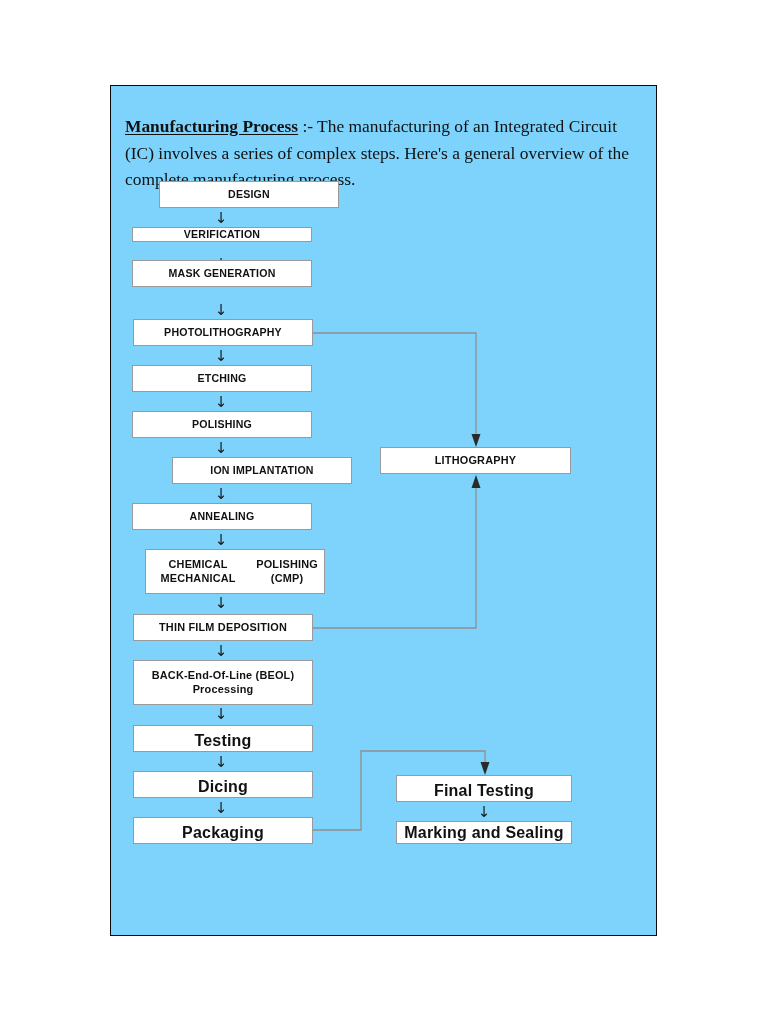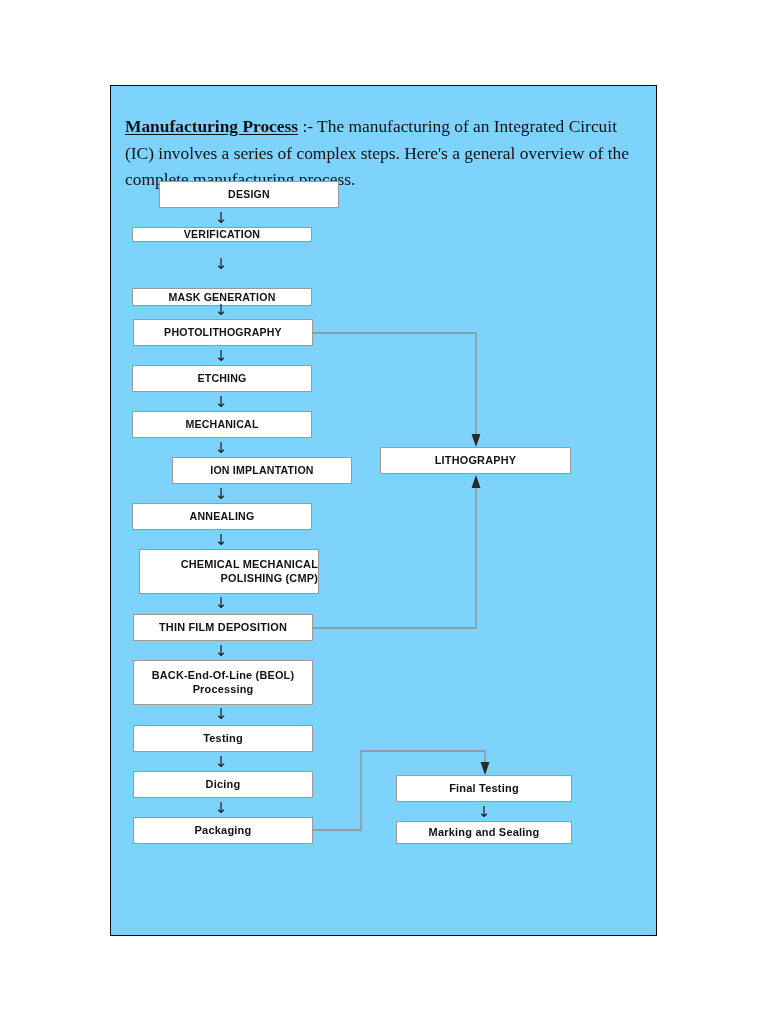--- a/index.html
+++ b/index.html
@@ -64,21 +64,21 @@
     font-weight: bold;
     display: flex;
     align-items: center;
     justify-content: center;
     text-align: center;
     letter-spacing: 0.2px;
     line-height: 1.22;
     z-index: 3;
   }
   .node.upper { font-size: 10.6px; }
-  .node.mixed { font-size: 11px; }
+  .node.mixed { font-size: 16px; align-items: flex-end; }
   .node.two-line { font-size: 10.9px; }
   .node.lith { font-size: 10.9px; }
 
   
   .arrow-down {
     position: absolute;
     width: 20px;
     text-align: center;
     font-family: "DejaVu Sans", sans-serif;
     font-size: 15px;
@@ -125,51 +125,51 @@
     <div class="node upper" style="left:20px; top:95px; width:180px; height:27px;margin-left:28px;">
         <span>DESIGN</span>
       </div>
     <div class="arrow-down" style="left:100px; top:125px;">↓</div>
 
     <div class="node upper" style="left:21px; top:141px; width:180px; height:15px;">
         <span>VERIFICATION</span>
       </div>
     <div class="arrow-down" style="left:100px; top:171px;">↓</div>
 
-    <div class="node upper" style="left:21px; top:202px; width:180px; height:18px;">
+    <div class="node upper" style="left:21px; top:174px; width:180px; height:27px;">
         <span>MASK  GENERATION</span>
       </div>
     <div class="arrow-down" style="left:100px; top:217px;">↓</div>
 
     <div class="node upper" style="left:22px; top:233px; width:180px; height:27px;">
         <span>PHOTOLITHOGRAPHY</span>
       </div>
     <div class="arrow-down" style="left:100px; top:263px;">↓</div>
 
     <div class="node upper" style="left:21px; top:279px; width:180px; height:27px;">
         <span>ETCHING</span>
       </div>
     <div class="arrow-down" style="left:100px; top:309px;">↓</div>
 
     <div class="node upper" style="left:21px; top:325px; width:180px; height:27px;">
-        <span>MECHANICAL</span>
+        <span>POLISHING</span>
       </div>
     <div class="arrow-down" style="left:100px; top:355px;">↓</div>
 
     <div class="node upper" style="left:21px; top:371px; width:180px; height:27px;margin-left:40px;">
         <span>ION  IMPLANTATION</span>
       </div>
     <div class="arrow-down" style="left:100px; top:401px;">↓</div>
 
     <div class="node upper" style="left:21px; top:417px; width:180px; height:27px;">
         <span>ANNEALING</span>
       </div>
     <div class="arrow-down" style="left:100px; top:447px;">↓</div>
 
-    <div class="node two-line" style="left:28px; top:463px; width:180px; height:45px; flex-direction:column;align-items:flex-end;">
+    <div class="node two-line" style="left:34px; top:463px; width:180px; height:45px; flex-direction:row;">
         <span>CHEMICAL  MECHANICAL</span>
         <span>POLISHING (CMP)</span>
       </div>
     <div class="arrow-down" style="left:100px; top:510px;">↓</div>
 
     <div class="node two-line" style="left:22px; top:528px; width:180px; height:27px;">
         <span>THIN  FILM DEPOSITION</span>
       </div>
     <div class="arrow-down" style="left:100px; top:558px;">↓</div>
 

